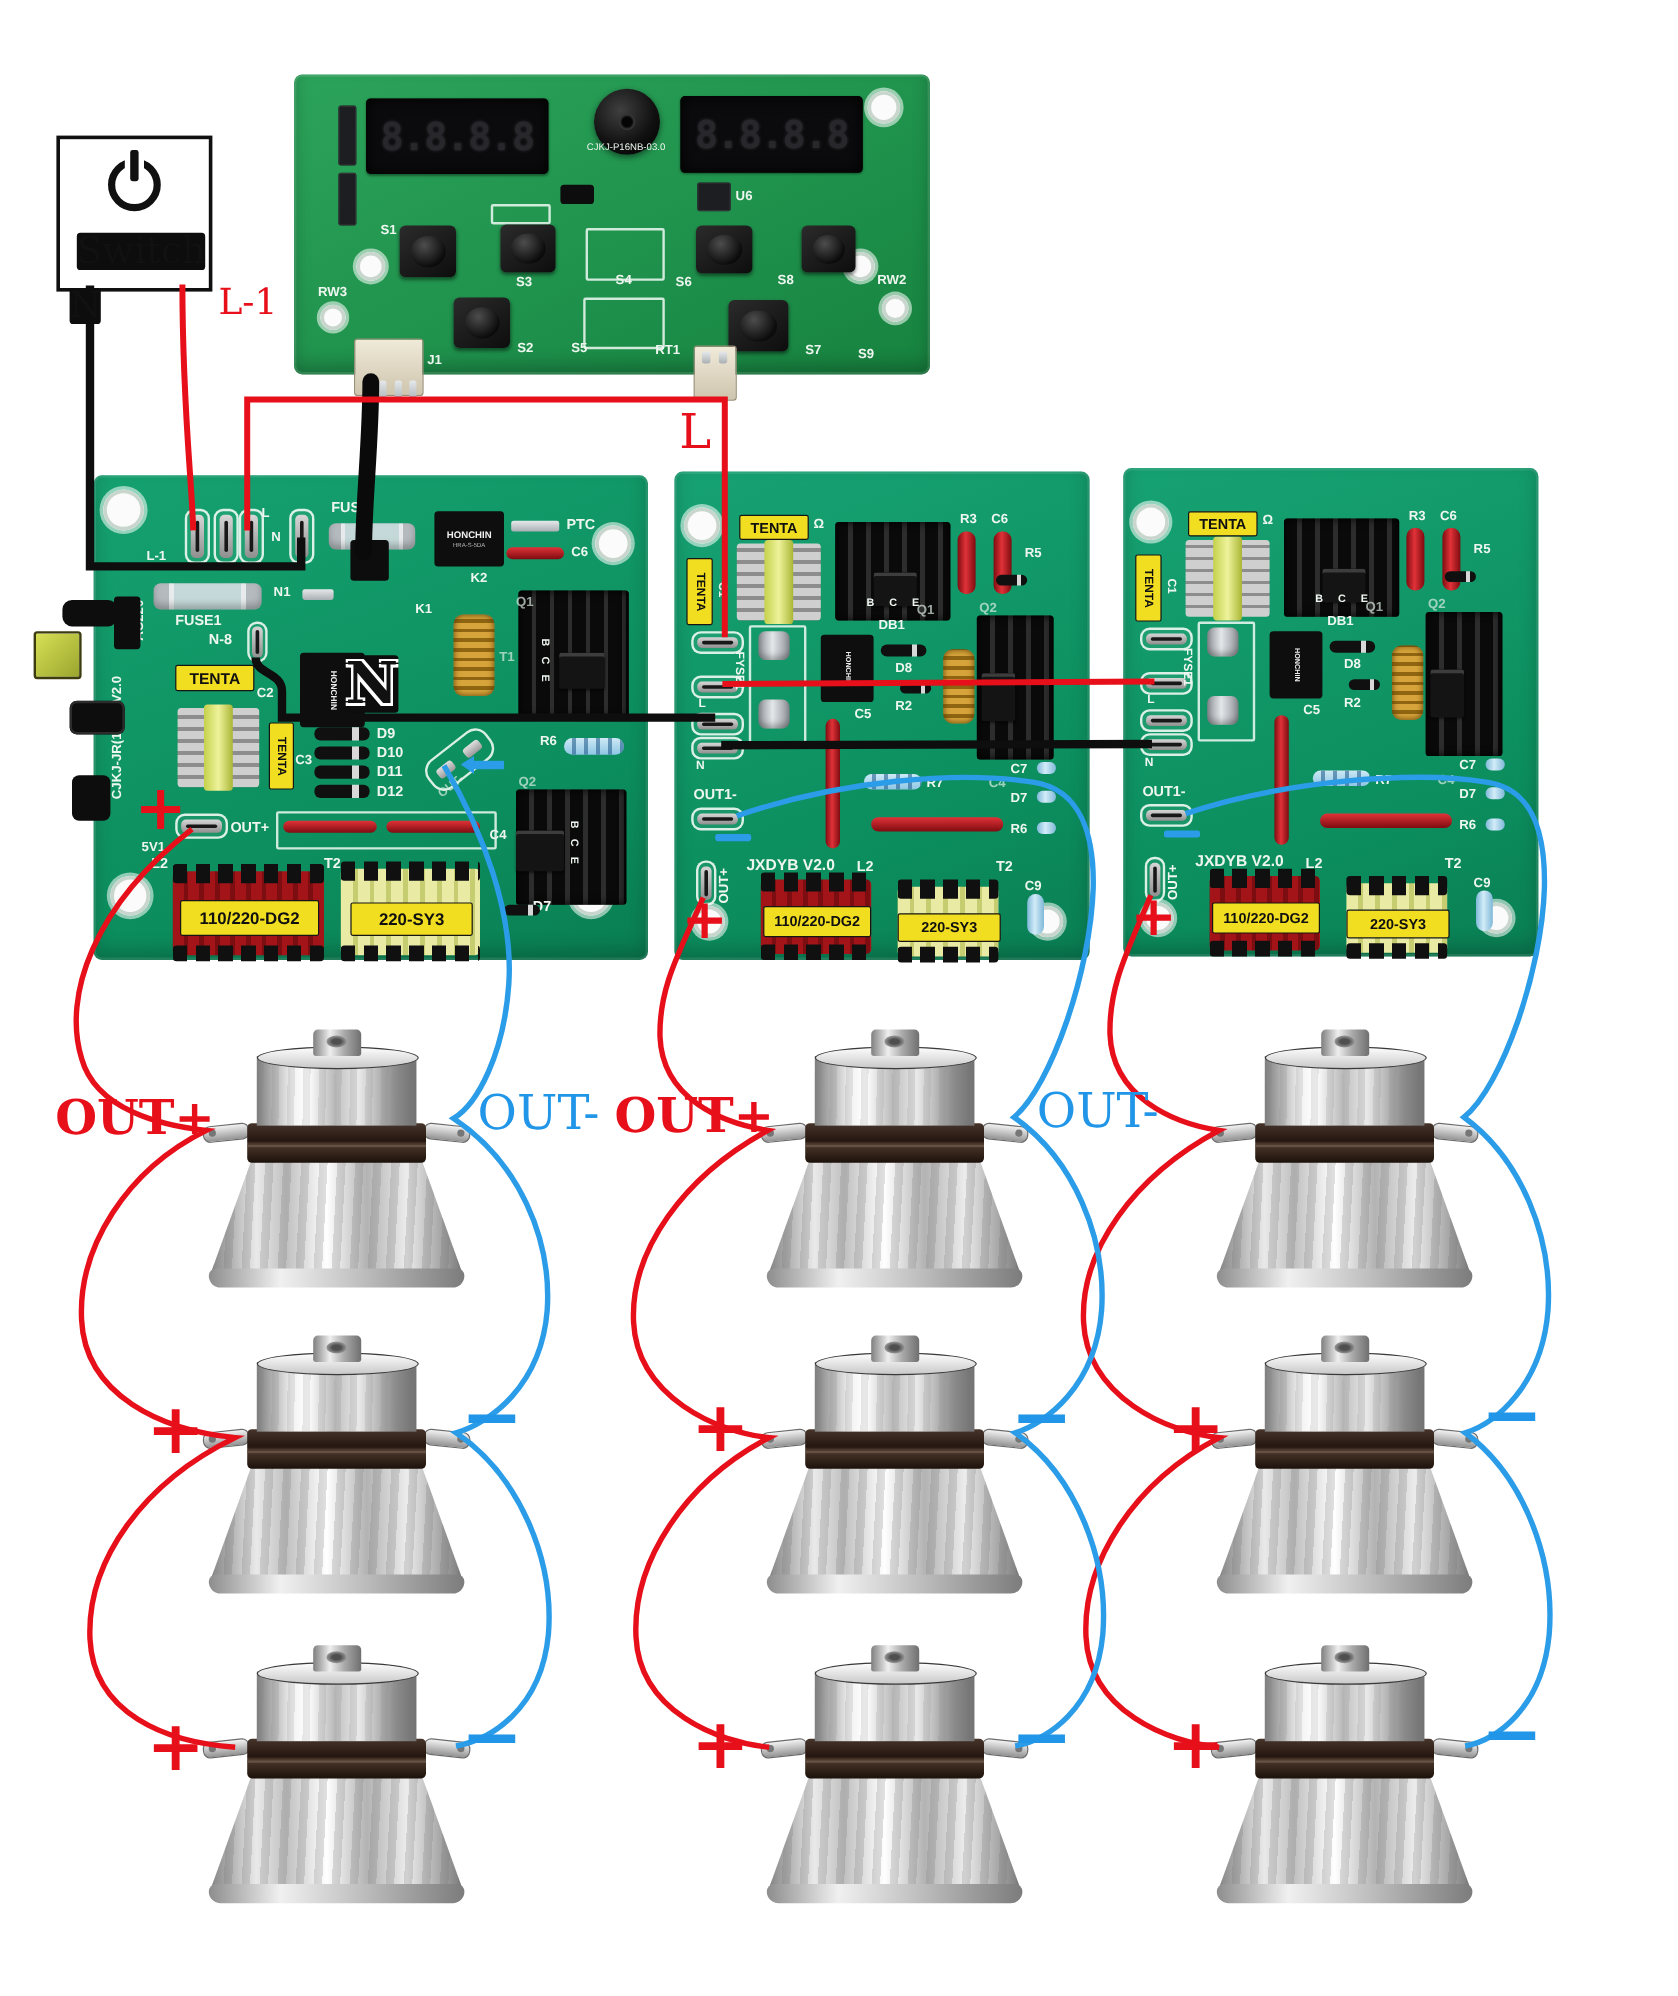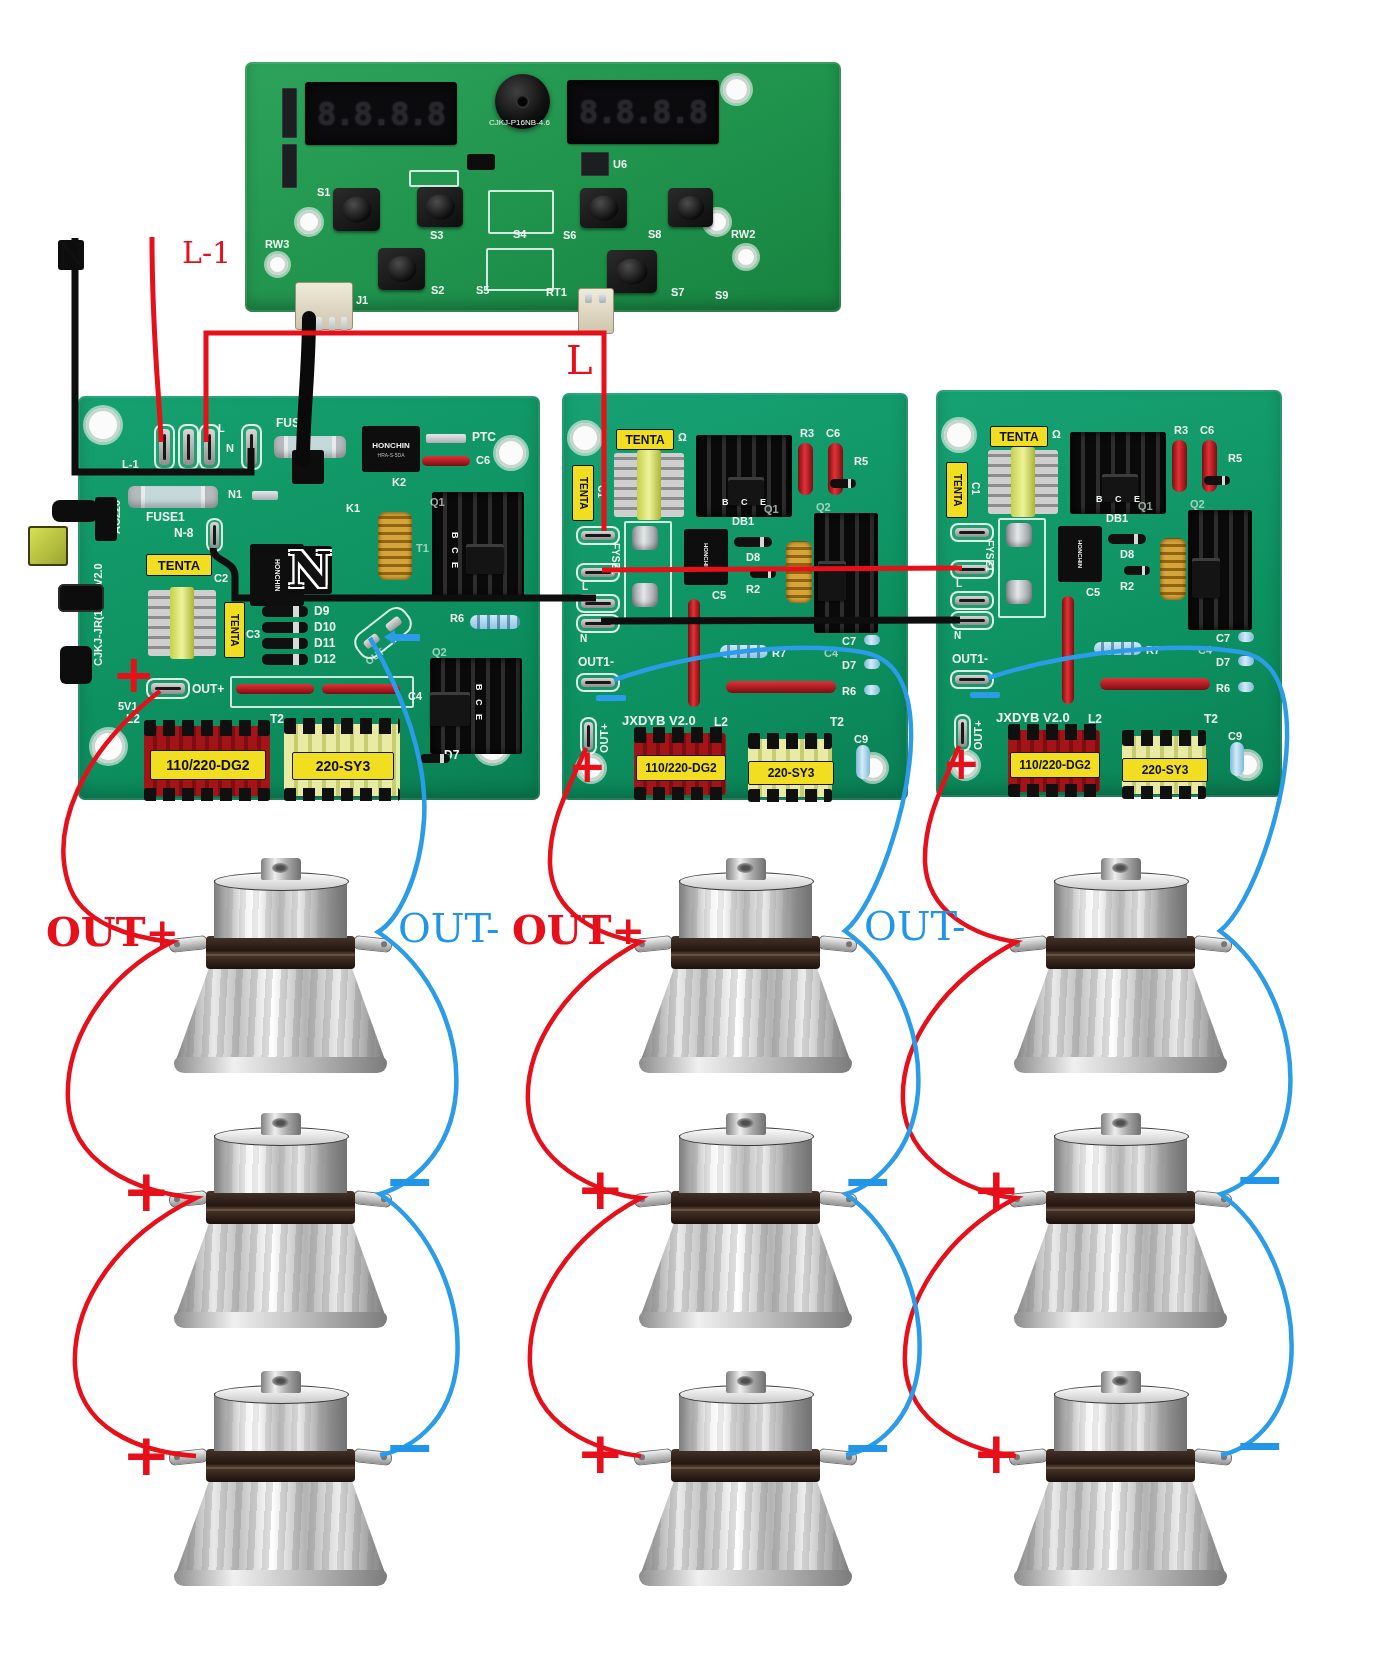--- a/index.html
+++ b/index.html
@@ -93,41 +93,49 @@
     background:linear-gradient(90deg,#7f7f7f,#efefef 35%,#a9a9a9 65%,#6f6f6f);z-index:4;}
   .xd .bolt::after{content:"";position:absolute;left:11px;top:5px;width:17px;height:10px;border-radius:50%;
     background:radial-gradient(#4f4f4f 30%,#9a9a9a 70%);}
   svg.wires{position:absolute;left:0;top:0;z-index:5;pointer-events:none;}
 </style>
 </head>
 <body>
 
 <div id="canvas">
 
+  <div id="switch-box">
+    <div class="pwr">
+      <div class="c"></div>
+        <div class="gap"></div>
+        <div class="bar"></div>
+    </div>
+    <div class="wl blk" style="left:14px;top:78px;font-size:31px;">Switch</div>
+  </div>
   <div class="wl blk" style="left:58px;top:240px;font-size:30px;">N</div>
   <div class="wl red" style="left:182px;top:238px;font-size:30px;">L-1</div>
   <div class="wl red" style="left:566px;top:340px;font-size:40px;">L</div>
   <div class="wl blk outline-white" style="left:288px;top:546px;font-size:48px;font-weight:bold;">N</div>
 
-  <div class="board ctrl" style="left:245px;top:62px;width:596px;height:250px;">
+  <div class="board ctrl" style="left:245px;top:62px;width:530px;height:250px;">
     <div class="hole" style="left:478px;top:14px;width:27px;height:27px;"></div>
     <div class="hole" style="left:52px;top:148px;width:24px;height:24px;"></div>
     <div class="hole" style="left:460px;top:148px;width:24px;height:24px;"></div>
     <div class="hole" style="left:22px;top:192px;width:21px;height:21px;"></div>
     <div class="hole" style="left:490px;top:184px;width:22px;height:22px;"></div>
     <div class="chip" style="left:37px;top:26px;width:15px;height:50px;"></div>
     <div class="chip" style="left:37px;top:82px;width:15px;height:44px;"></div>
     <div class="disp" style="left:60px;top:20px;width:152px;height:63px;">
       <span>8.8.8.8</span>
     </div>
     <div class="buzzer" style="left:250px;top:12px;width:55px;height:55px;"></div>
     <div class="disp" style="left:322px;top:18px;width:152px;height:64px;">
       <span>8.8.8.8</span>
     </div>
-    <div class="sk" style="left:244px;top:56px;font-size:8px;font-weight:normal;">CJKJ-P16NB-4.6</div>
+    <div class="sk" style="left:244px;top:56px;font-size:8px;font-weight:normal;">CJKJ-P16NB-03.0</div>
     <div class="blk" style="left:222px;top:92px;width:28px;height:16px;"></div>
     <div class="skbox" style="left:164px;top:108px;width:46px;height:13px;"></div>
     <div class="chip" style="left:336px;top:90px;width:28px;height:24px;"></div>
     <div class="sk" style="left:368px;top:96px;">U6</div>
 
     <div class="btn" style="left:88px;top:126px;width:47px;height:43px;"></div>
     <div class="btn" style="left:172px;top:125px;width:46px;height:40px;"></div>
     <div class="skbox" style="left:243px;top:128px;width:62px;height:40px;"></div>
     <div class="btn" style="left:335px;top:126px;width:47px;height:40px;"></div>
     <div class="btn" style="left:423px;top:126px;width:45px;height:39px;"></div>

